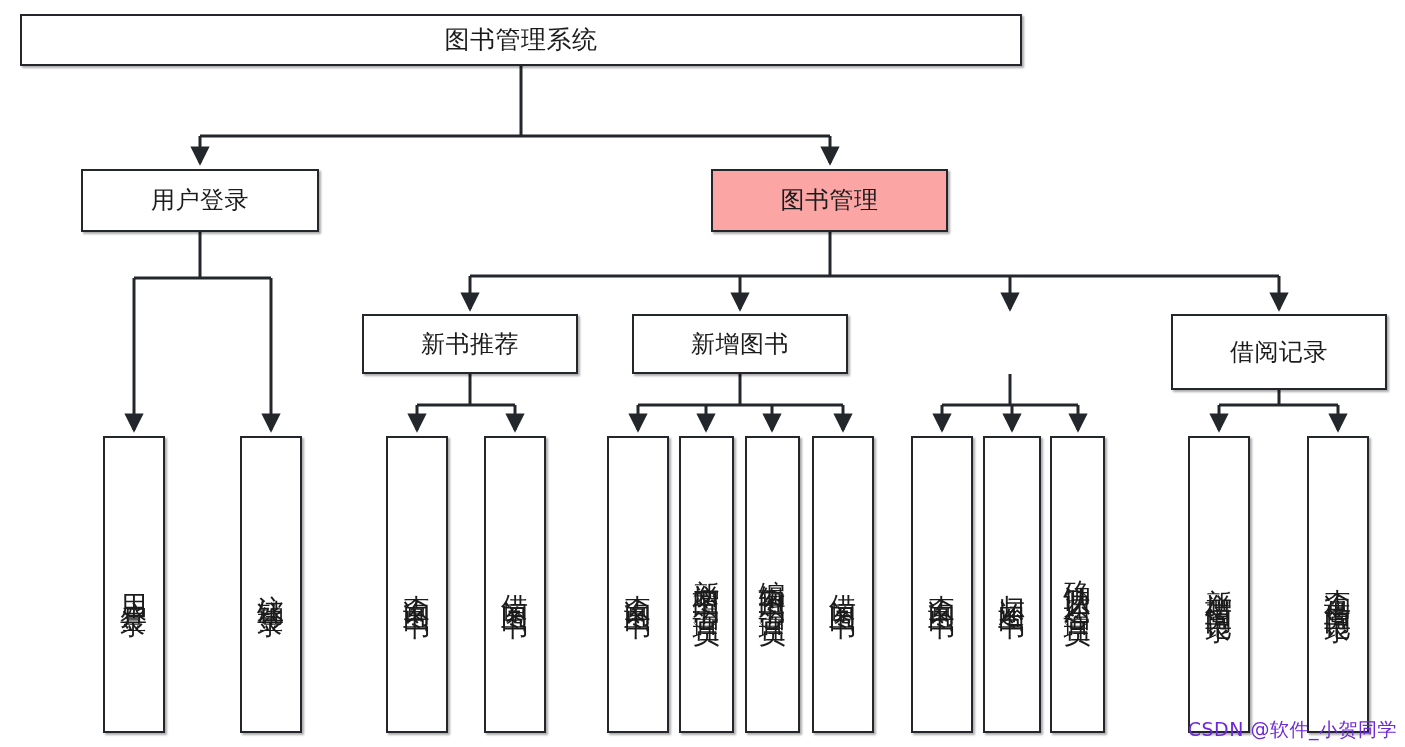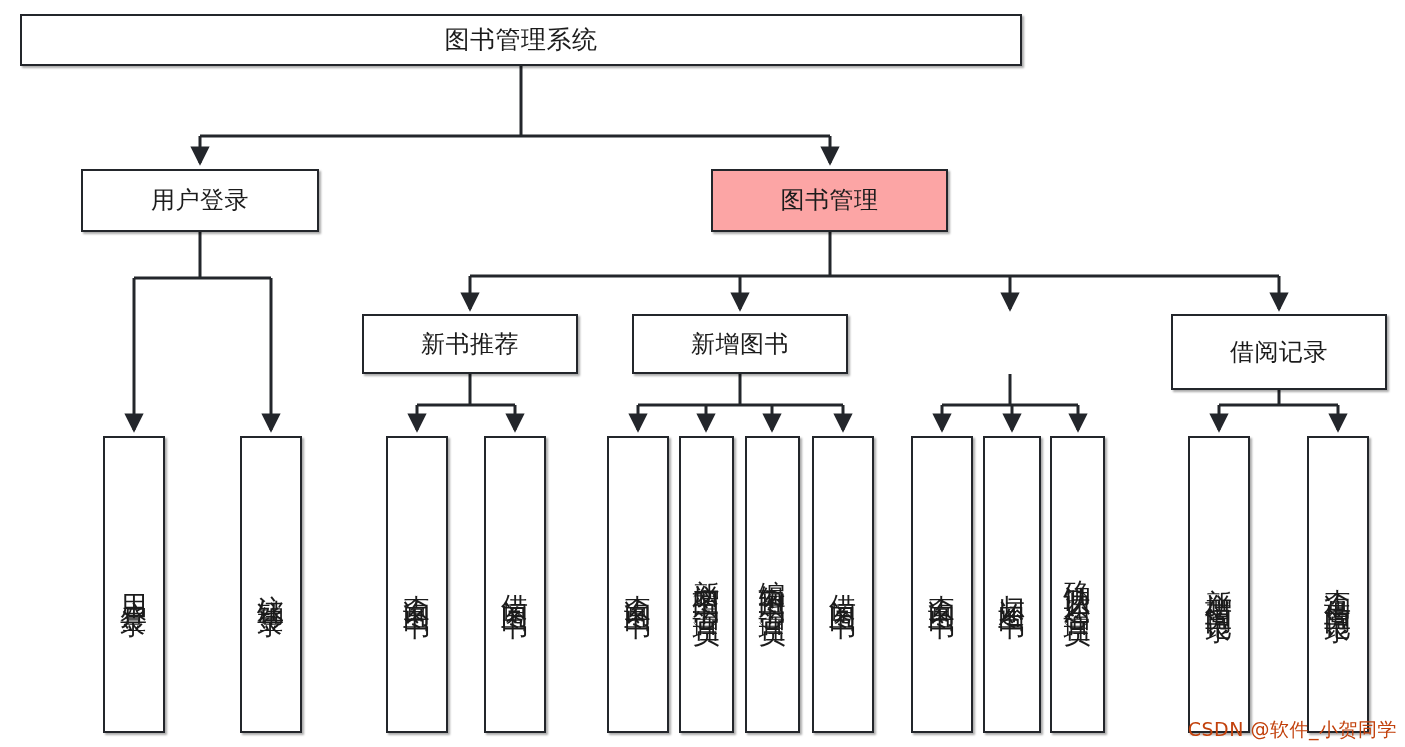--- a/index.html
+++ b/index.html
@@ -181,15 +181,15 @@
   <div class="node leaf" style="left: 1050px; top: 436px; width: 55px; height: 297px; border-color: rgb(35, 38, 43); background: rgb(255, 255, 255); color: rgb(27, 27, 27);">
     <span class="label">确认归还（管理员）</span>
   </div>
   <div class="node leaf" style="left: 1188px; top: 436px; width: 62px; height: 297px; border-color: rgb(35, 38, 43); background: rgb(255, 255, 255); color: rgb(27, 27, 27);">
     <span class="label">新增借阅记录</span>
   </div>
   <div class="node leaf" style="left: 1307px; top: 436px; width: 62px; height: 297px; border-color: rgb(35, 38, 43); background: rgb(255, 255, 255); color: rgb(27, 27, 27);">
     <span class="label">查询借阅记录</span>
   </div>
 
-  <div id="watermark" style="color: #c2410c;">CSDN @软件_小贺同学</div>
+  <div id="watermark" style="color: #6d28d9;">CSDN @软件_小贺同学</div>
 
 </div>
 
 </body></html>

